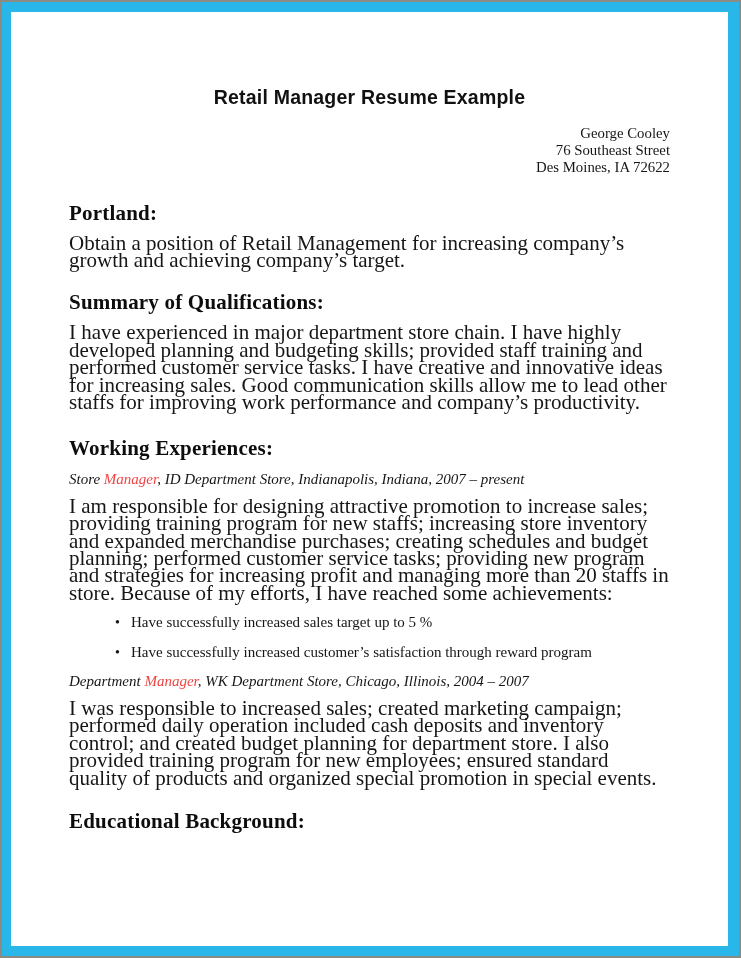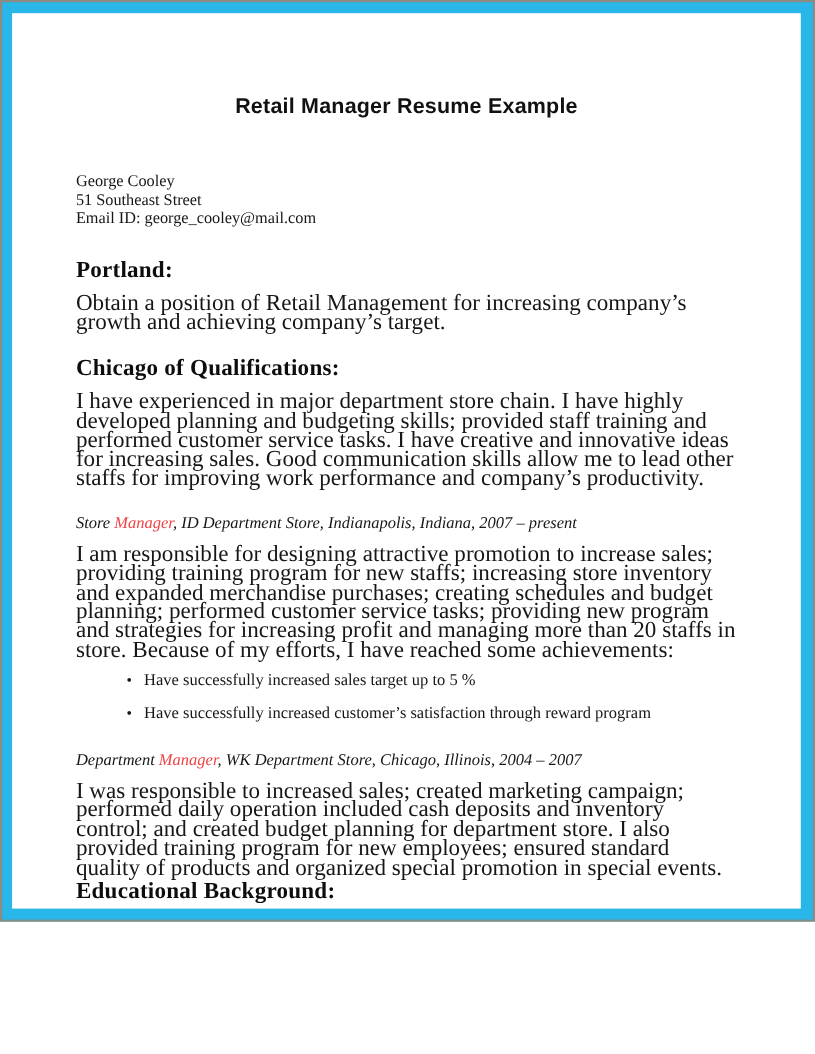--- a/index.html
+++ b/index.html
@@ -3,21 +3,21 @@
 <meta charset="utf-8">
 <style>
   html, body {
     margin: 0;
     padding: 0;
     background: #ffffff;
   }
   .page-frame {
     position: relative;
     width: 741px;
-    height: 838px;
+    height: 958px;
     box-sizing: border-box;
     border: 2px solid #8b8b83;      
     background: #29b6e8;            
     font-family: "Liberation Serif", "DejaVu Serif", serif;
     color: #161616;
     padding-left: 16px;
   }
   .page-inner {
     position: absolute;
     top: 10px;
@@ -32,36 +32,36 @@
   .doc-title {
     text-align: center;
     font-family: "Liberation Sans", "DejaVu Sans", sans-serif;
     font-weight: bold;
     font-size: 19.5px;
     letter-spacing: 0.2px;
     margin: 12px 0 0 0;
     color: #111111;
   }
   .contact-block {
-    margin-top: 48px;
-    text-align: left;
+    margin-top: 16px;
+    text-align: right;
     font-size: 14.8px;
     line-height: 17.2px;
   }
   .section-heading {
     font-size: 21px;
     font-weight: bold;
     color: #0d0d0d;
     margin: 0;
     letter-spacing: 0.2px;
   }
   .sec-objective   { margin-top: 24px; }
   .sec-summary     { margin-top: 21px; }
   .sec-working     { margin-top: 25px; }
-  .sec-education   { }
+  .sec-education   { margin-top: 22px; }
   .body-text {
     font-size: 21px;
     line-height: 17.4px;
     margin: 9px 0 0 0;
     text-align: left;
   }
   .job-title-line {
     font-style: italic;
     font-size: 15px;
     line-height: 17.4px;
@@ -83,47 +83,48 @@
     padding-left: 16px;
     margin-top: 12px;
   }
   ul.achievements li::before {
     content: "\2022";
     position: absolute;
     left: 0;
     top: 0;
     font-size: 14px;
   }
-  .dept-entry { margin-top: 25px; }
+  .dept-entry { margin-top: 12px; }
 </style>
 </head>
 <body>
 
 <div class="page-frame">
   <div class="page-inner">
 
     <h1 class="doc-title">Retail Manager Resume Example</h1>
 
     <div class="contact-block">
       <div>George Cooley</div>
-      <div>51 Southeast Street</div>
-      <div>Email ID: george_cooley@mail.com</div>
+      <div>76 Southeast Street</div>
+      <div>Des Moines, IA 72622</div>
     </div>
 
     <div class="sec-objective">
       <h2 class="section-heading">Portland:</h2>
       <p class="body-text">Obtain a position of Retail Management for increasing company’s growth and achieving company’s target.</p>
     </div>
 
     <div class="sec-summary">
-      <h2 class="section-heading">Chicago of Qualifications:</h2>
+      <h2 class="section-heading">Summary of Qualifications:</h2>
       <p class="body-text">I have experienced in major department store chain. I have highly developed planning and budgeting skills; provided staff training and performed customer service tasks. I have creative and innovative ideas for increasing sales. Good communication skills allow me to lead other staffs for improving work performance and company’s productivity.</p>
     </div>
 
     <div class="sec-working">
+      <h2 class="section-heading">Working Experiences:</h2>
 
       <div>
         <div class="job-title-line">
           <span>Store </span><span class="link">Manager</span><span>, ID Department Store, Indianapolis, Indiana, 2007 – present</span>
         </div>
         <p class="body-text">I am responsible for designing attractive promotion to increase sales; providing training program for new staffs; increasing store inventory and expanded merchandise purchases; creating schedules and budget planning; performed customer service tasks; providing new program and strategies for increasing profit and managing more than 20 staffs in store. Because of my efforts, I have reached some achievements:</p>
         <ul class="achievements">
           <li>Have successfully increased sales target up to 5 %</li>
           <li>Have successfully increased customer’s satisfaction through reward program</li>
         </ul>

